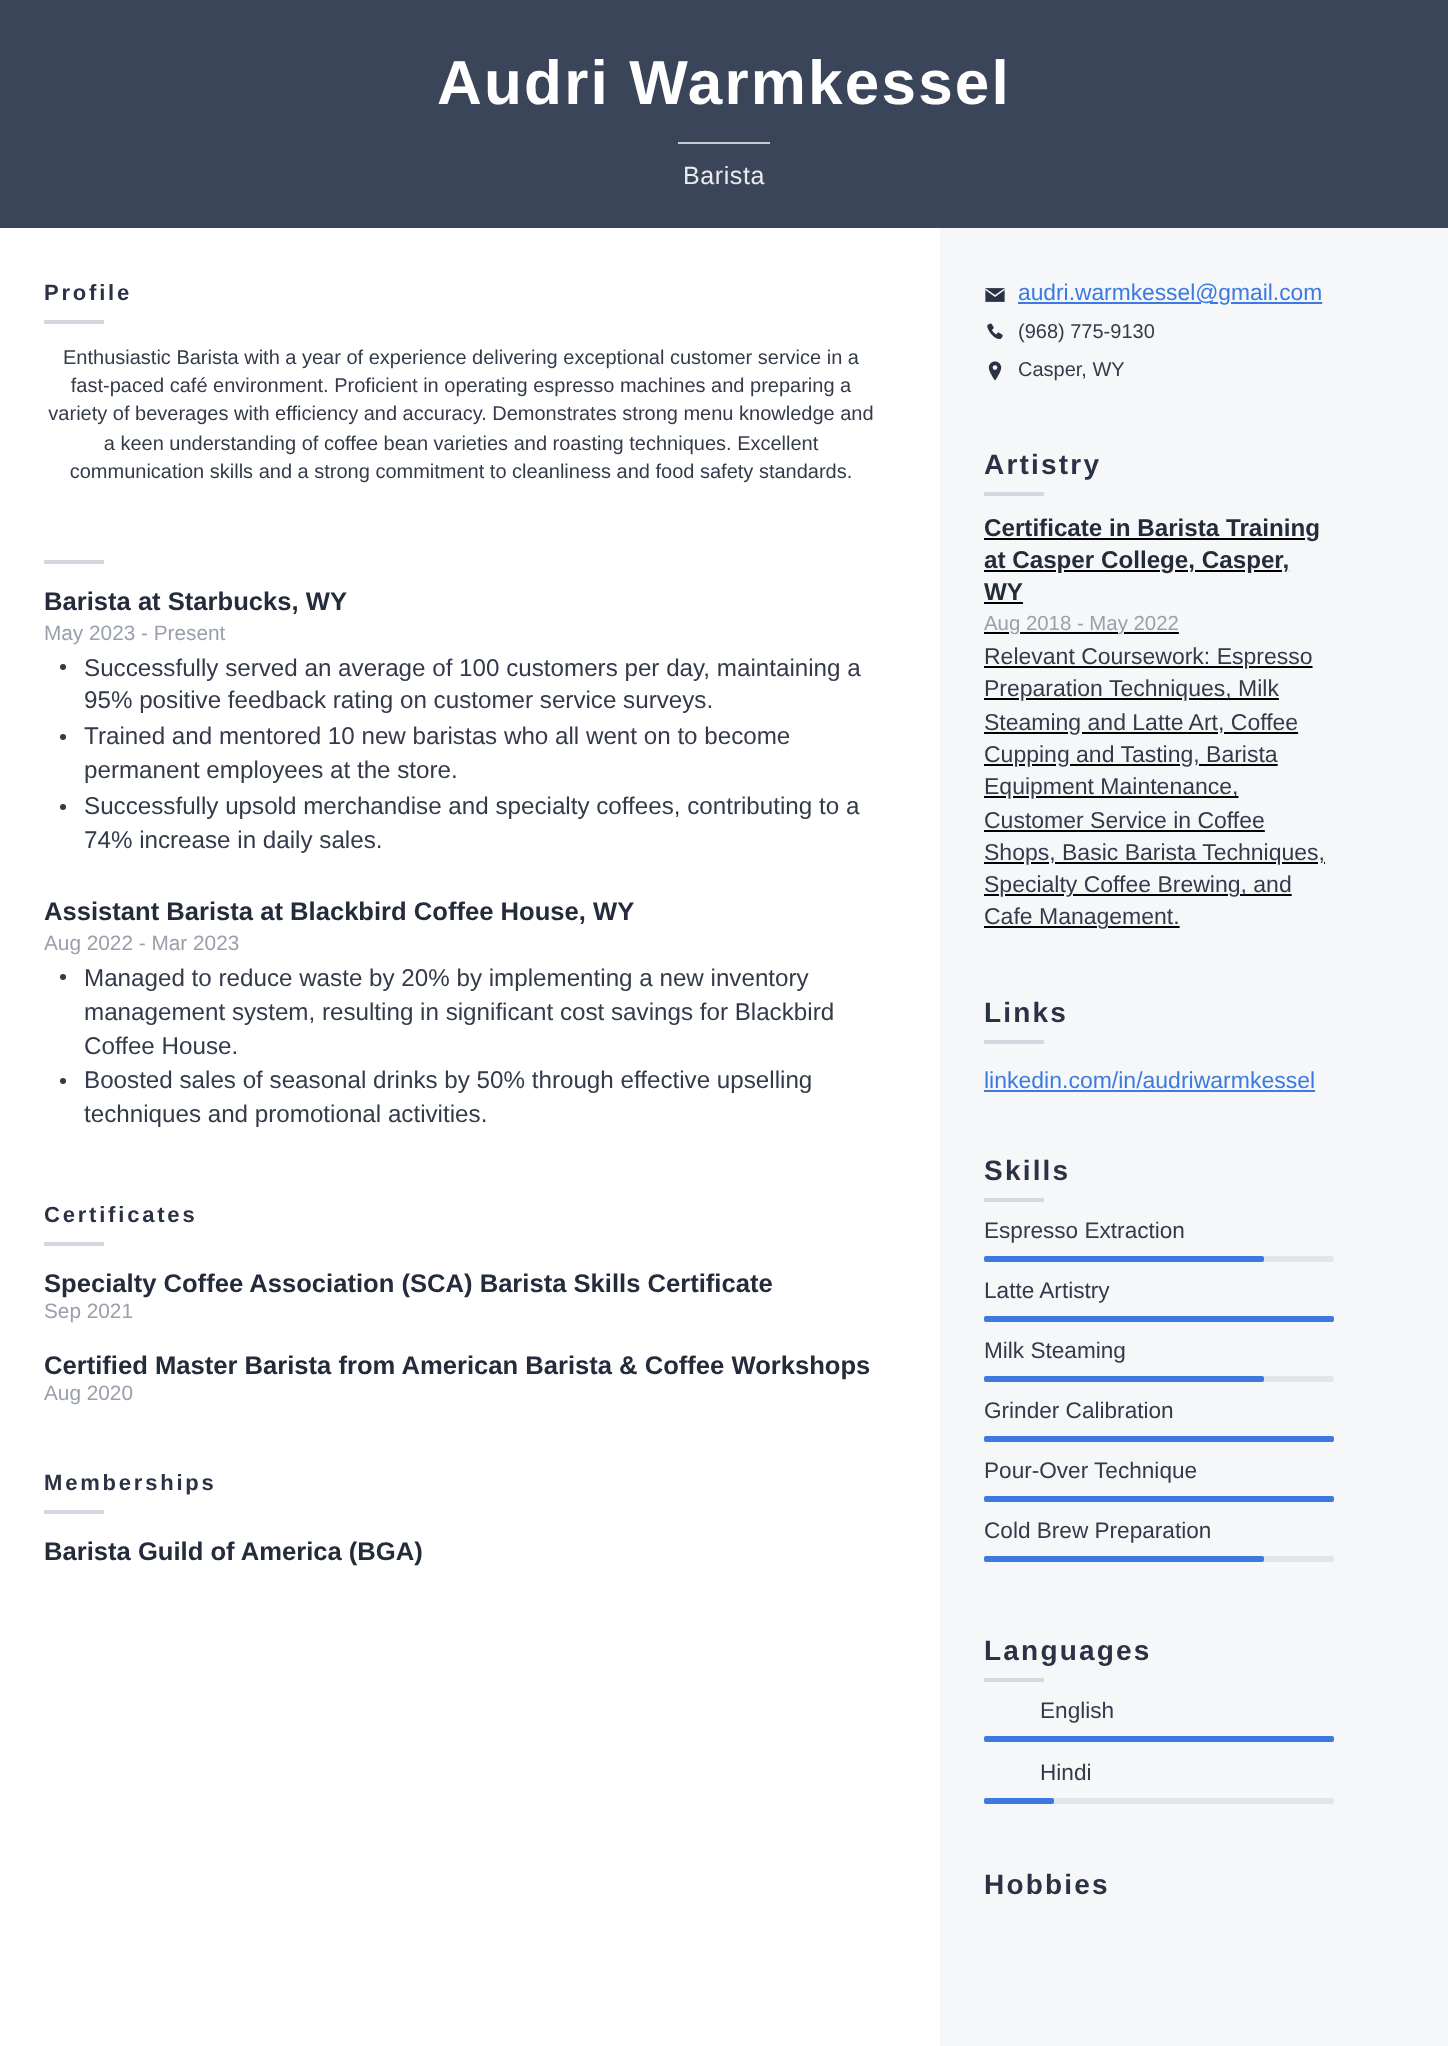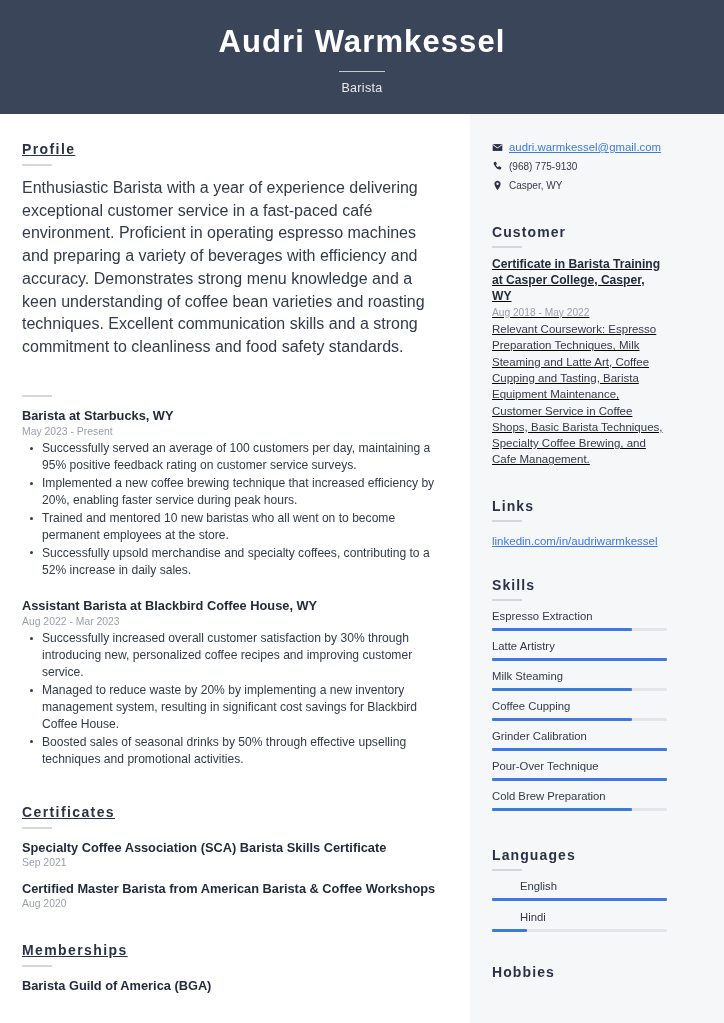--- a/index.html
+++ b/index.html
@@ -42,49 +42,49 @@
   }
 
   
   .body { display: flex; height: 909px; }
   .left  { width: 470px; padding: 27px 31px 0 22px; background: #ffffff; }
   .right { width: 254px; background: #f6f7f9; padding: 26px 58px 0 22px; }
 
   
   .sec { margin-bottom: 2px; }
   .sec-title {
-    font-size: 14px;
+    font-size: 11px;
     font-weight: bold;
     color: #2b3245;
     letter-spacing: 1.4px;
-    text-decoration: underline;
   }
   .sec-rule {
     width: 30px; height: 2px;
     background: #d4d7dd;
     margin: 7px 0 11px 0;
   }
   .r-sec-title {
     font-size: 14px;
     font-weight: bold;
     color: #2b3245;
     letter-spacing: 1.1px;
   }
   .r-sec-rule {
     width: 30px; height: 2px;
     background: #d4d7dd;
     margin: 6px 0 9px 0;
   }
 
   
   .para {
-    font-size: 16px;
+    font-size: 10px;
     line-height: 1.42;
     color: #333a4a;
     margin-bottom: 36px;
+    text-align: center;
   }
   .entry { margin-bottom: 10px; }
   .entry-title {
     font-size: 12.8px;
     font-weight: bold;
     color: #242b3b;
     line-height: 1.3;
   }
   .entry-date {
     font-size: 10.4px;
@@ -221,33 +221,31 @@
       </div>
 
       <div class="sec">
         <div class="sec-rule"></div>
 
         <div class="entry">
           <div class="entry-title">Barista at Starbucks, WY</div>
           <div class="entry-date">May 2023 - Present</div>
           <ul class="bullets">
             <li>Successfully served an average of 100 customers per day, maintaining a 95% positive feedback rating on customer service surveys.</li>
-            <li>Implemented a new coffee brewing technique that increased efficiency by 20%, enabling faster service during peak hours.</li>
             <li>Trained and mentored 10 new baristas who all went on to become permanent employees at the store.</li>
-            <li>Successfully upsold merchandise and specialty coffees, contributing to a 52% increase in daily sales.</li>
+            <li>Successfully upsold merchandise and specialty coffees, contributing to a 74% increase in daily sales.</li>
           </ul>
         </div>
 
         <div class="gap-emp"></div>
 
         <div class="entry">
           <div class="entry-title">Assistant Barista at Blackbird Coffee House, WY</div>
           <div class="entry-date">Aug 2022 - Mar 2023</div>
           <ul class="bullets">
-            <li>Successfully increased overall customer satisfaction by 30% through introducing new, personalized coffee recipes and improving customer service.</li>
             <li>Managed to reduce waste by 20% by implementing a new inventory management system, resulting in significant cost savings for Blackbird Coffee House.</li>
             <li>Boosted sales of seasonal drinks by 50% through effective upselling techniques and promotional activities.</li>
           </ul>
         </div>
       </div>
 
       <div class="sec-space-lg"></div>
 
       <div class="sec">
         <div class="sec-title">Certificates</div>
@@ -300,21 +298,21 @@
               <circle cx="8" cy="5.5" r="1.7" fill="#f6f7f9"></circle>
             </svg>
           </span>
           <span class="c-text">Casper, WY</span>
         </div>
       </div>
 
       <div style="height:27px"></div>
 
       <div>
-        <div class="r-sec-title">Customer</div>
+        <div class="r-sec-title">Artistry</div>
         <div class="r-sec-rule"></div>
         <div class="edu-entry">
           <div class="edu-title">Certificate in Barista Training at Casper College, Casper, WY</div>
           <div class="edu-date">Aug 2018 - May 2022</div>
           <div class="edu-desc">Relevant Coursework: Espresso Preparation Techniques, Milk Steaming and Latte Art, Coffee Cupping and Tasting, Barista Equipment Maintenance, Customer Service in Coffee Shops, Basic Barista Techniques, Specialty Coffee Brewing, and Cafe Management.</div>
         </div>
       </div>
 
       <div style="height:26px"></div>
 
@@ -342,26 +340,20 @@
             <div class="bar-fill" style="width: 100%;"></div>
           </div>
         </div>
         <div class="skill">
           <div class="skill-label">Milk Steaming</div>
           <div class="bar">
             <div class="bar-fill" style="width: 80%;"></div>
           </div>
         </div>
         <div class="skill">
-          <div class="skill-label">Coffee Cupping</div>
-          <div class="bar">
-            <div class="bar-fill" style="width: 80%;"></div>
-          </div>
-        </div>
-        <div class="skill">
           <div class="skill-label">Grinder Calibration</div>
           <div class="bar">
             <div class="bar-fill" style="width: 100%;"></div>
           </div>
         </div>
         <div class="skill">
           <div class="skill-label">Pour-Over Technique</div>
           <div class="bar">
             <div class="bar-fill" style="width: 100%;"></div>
           </div>

